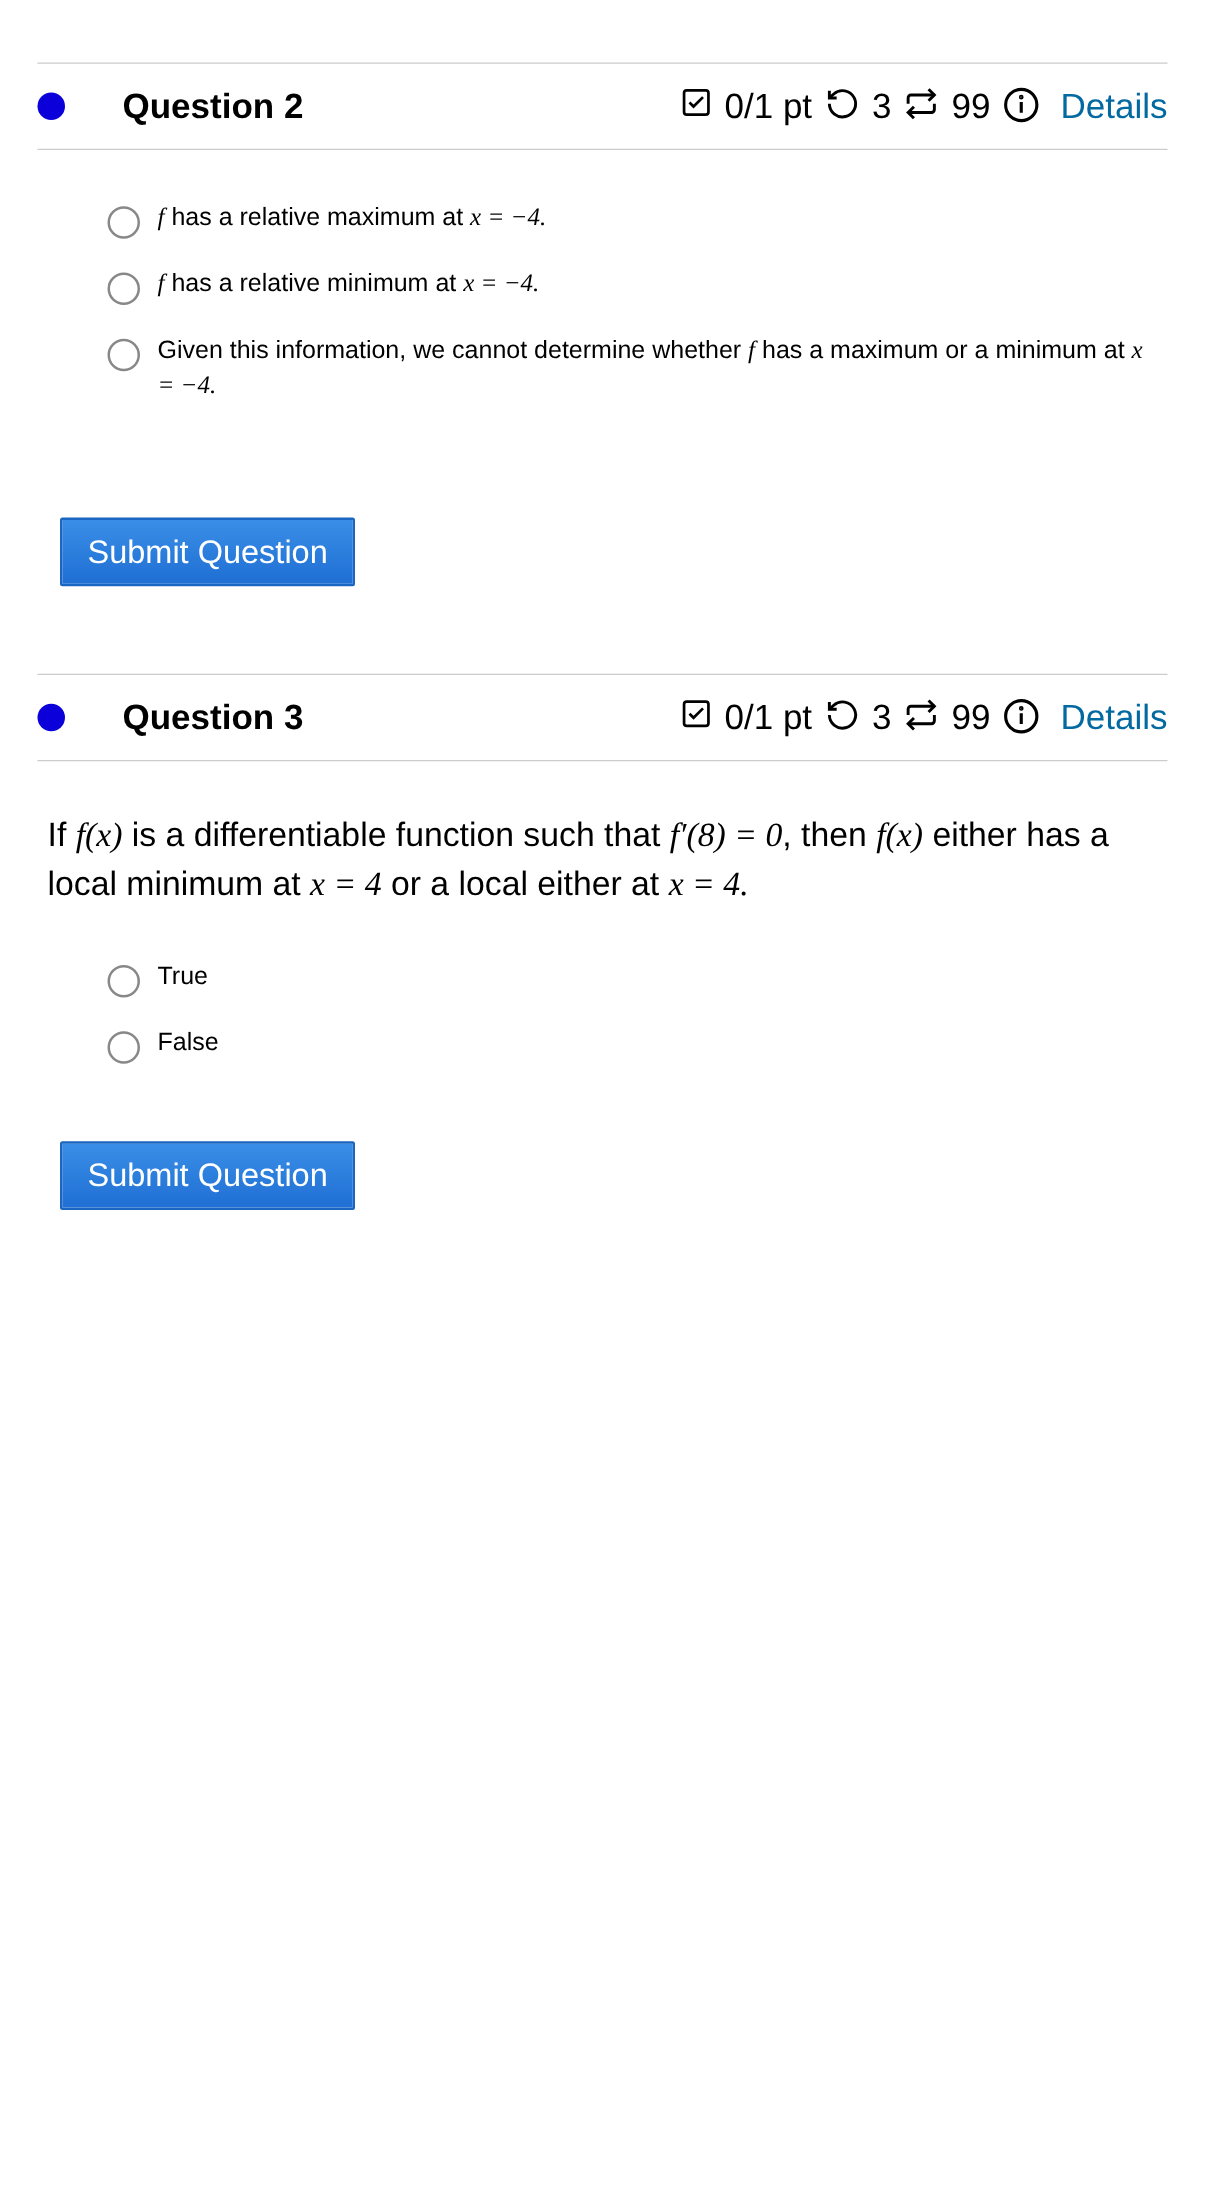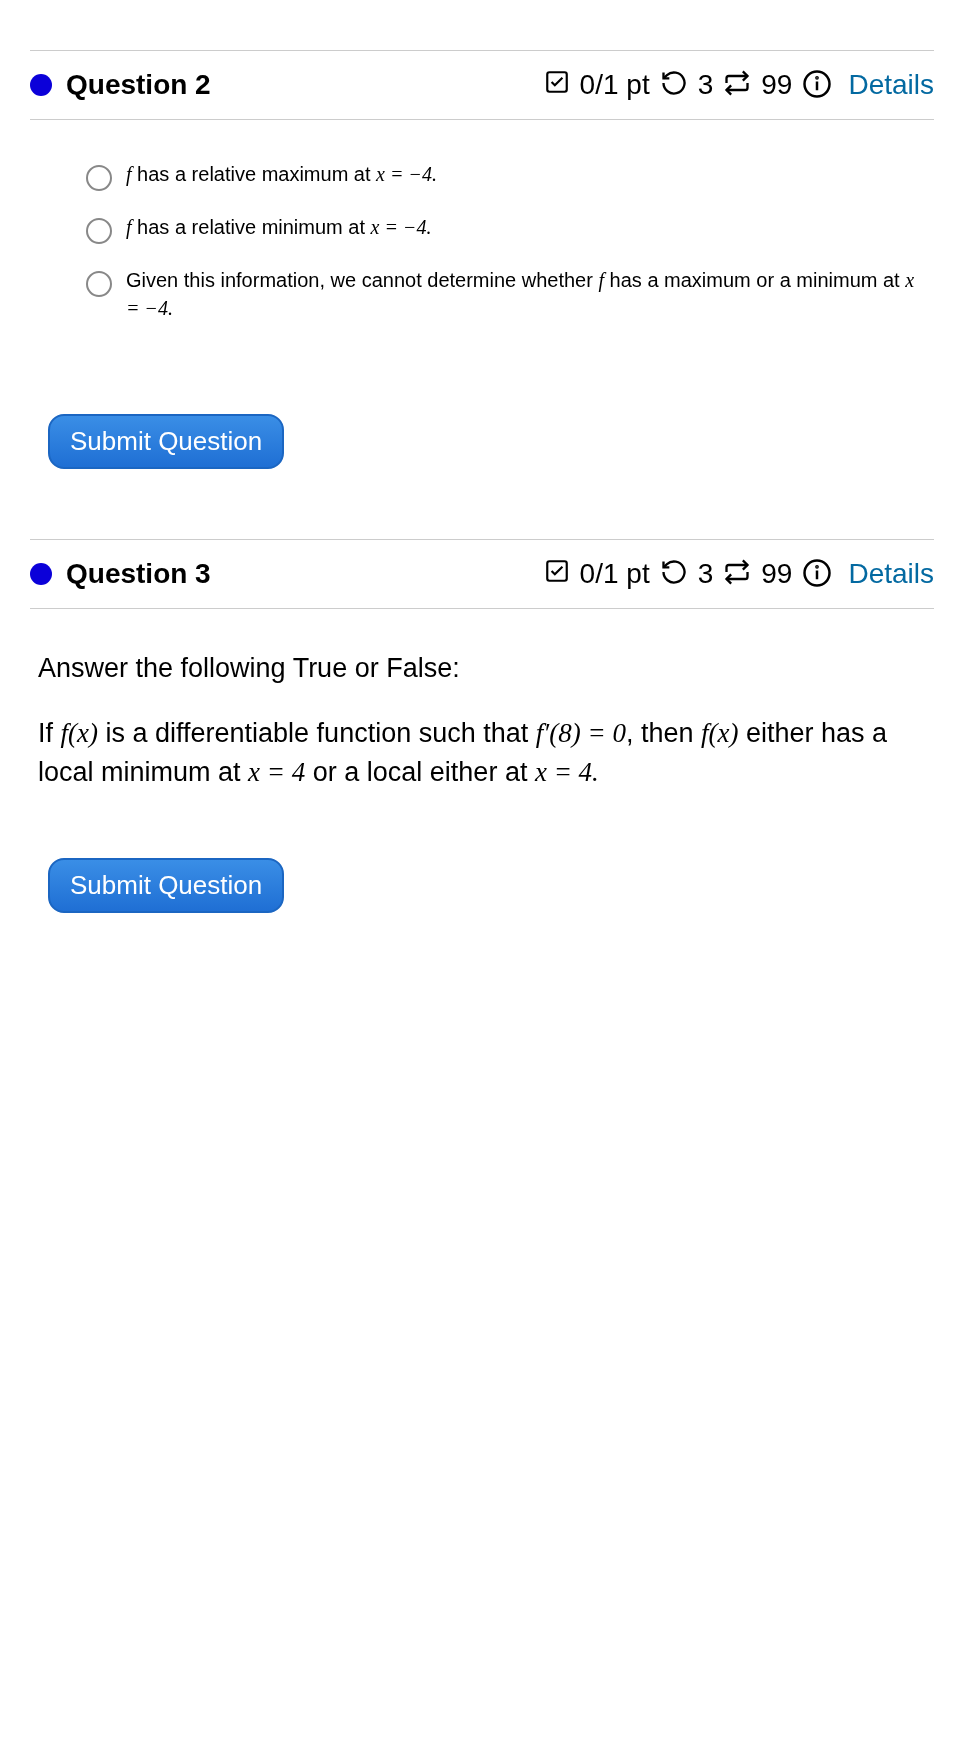--- a/index.html
+++ b/index.html
@@ -31,20 +31,21 @@
       height: 22px;
       border-radius: 50%;
       background: #0b00d9;
       margin-right: 14px;
       flex-shrink: 0;
     }
     .qtitle {
       font-weight: bold;
       font-size: 28px;
       flex: 0 0 auto;
+      margin-left: 32px;
     }
     .spacer-title { flex: 1; }
     .pts-group {
       display: flex;
       align-items: flex-start;
       gap: 10px;
       font-size: 28px;
     }
     .icon { display: inline-flex; align-items: center; justify-content: center; }
     .details-link {
@@ -74,21 +75,21 @@
       flex-shrink: 0;
       margin-top: 5px;
       background: #fff;
     }
     .option-text { flex: 1; font-size: 20px; line-height: 1.4; }
     .submit-btn {
       display: inline-block;
       background: linear-gradient(#3a8ee6, #1f6fd4);
       color: #fff;
       border: 2px solid #1b66c2;
-      border-radius: 16px;
+      border-radius: 2px;
       padding: 10px 20px;
       font-size: 26px;
       font-family: inherit;
       cursor: pointer;
       margin: 70px 0 10px 10px;
     }
     svg { display: block; }
   </style>
 </head>
 <body>
@@ -185,20 +186,29 @@
           <circle cx="12" cy="12" r="10"></circle>
             <line x1="12" y1="10" x2="12" y2="17"></line>
             <circle cx="12" cy="7" r="0.5" fill="#000"></circle>
         </svg>
       </span>
       <span class="details-link">Details</span>
     </span>
   </div>
 
   <div class="qbody">
-    <div class="qprompt">Answer the following True or False:</div>
     <div class="qprompt">
       <span>If </span><span class="math-i">f(x)</span><span> is a differentiable function such that </span><span class="math-i">f′(8) = 0</span><span>, then </span><span class="math-i">f(x)</span><span> either has a local minimum at </span><span class="math-i">x = 4</span><span> or a local either at </span><span class="math-i">x = 4.</span>
     </div>
+    <div class="options" style="margin-top:40px;">
+      <div class="option">
+        <span class="radio-circle"></span>
+        <span class="option-text">True</span>
+      </div>
+      <div class="option">
+        <span class="radio-circle"></span>
+        <span class="option-text">False</span>
+      </div>
+    </div>
     <button class="submit-btn" style="margin-top:40px;">Submit Question</button>
   </div>
 
 </div>
 
 </body></html>

